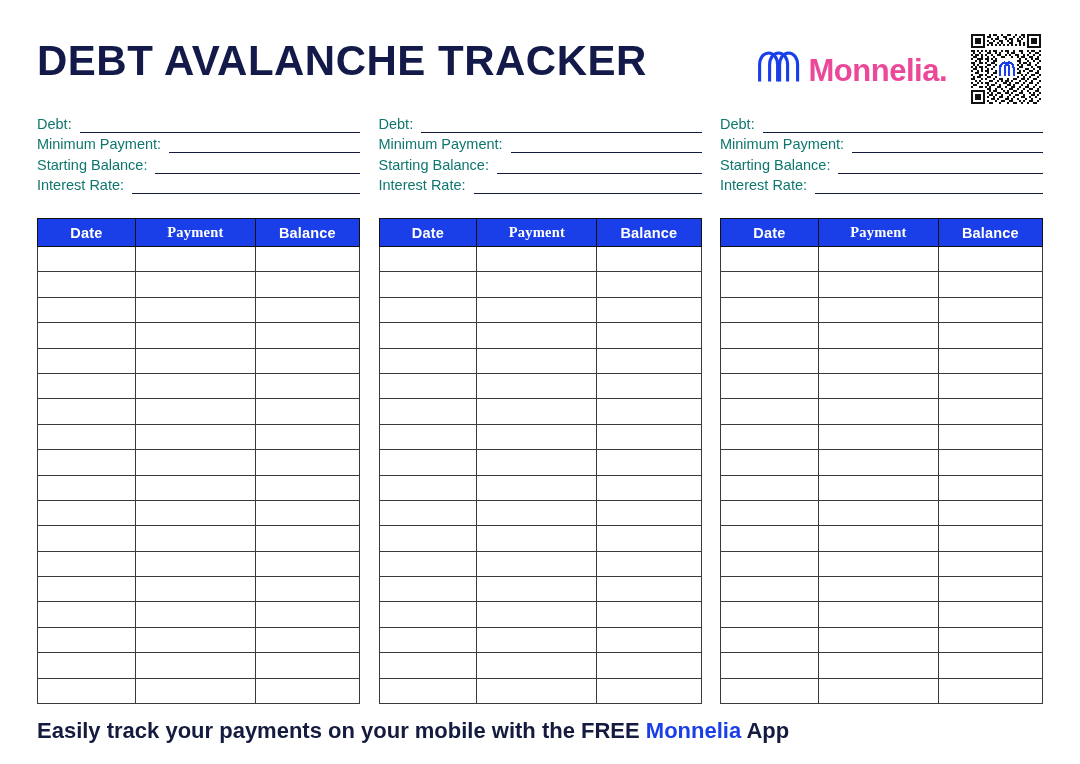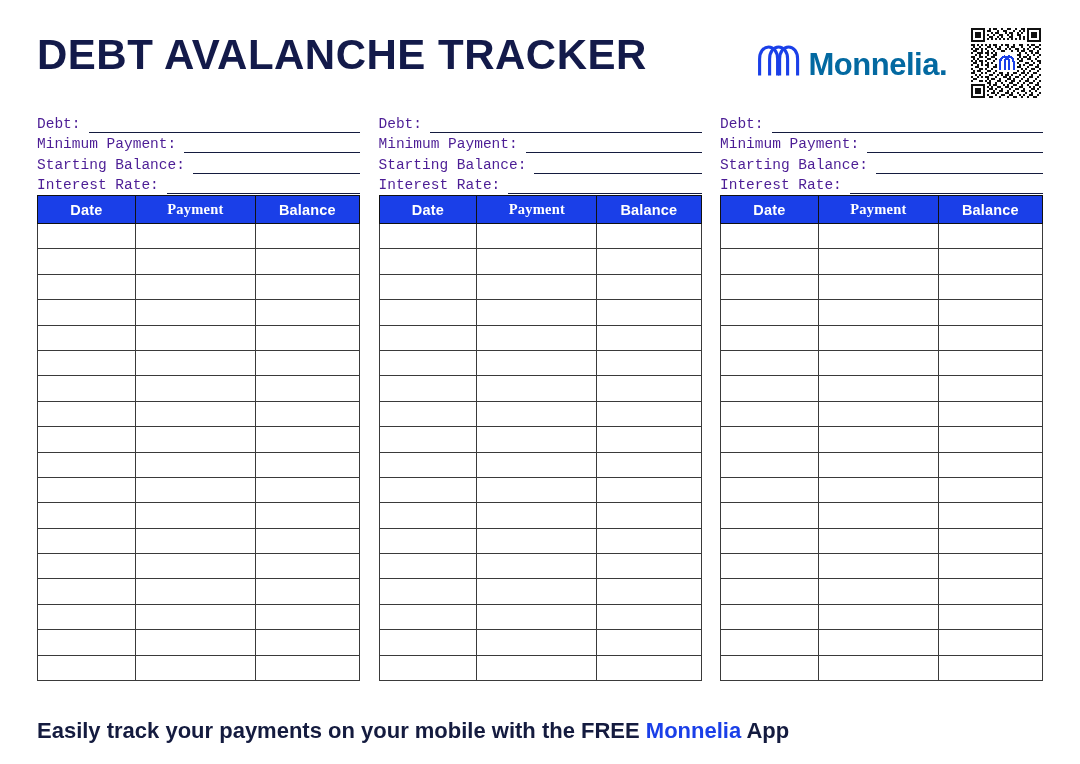--- a/index.html
+++ b/index.html
@@ -15,21 +15,21 @@
   .page {
     position: relative;
     width: 1080px;
     height: 764px;
     background: #ffffff;
   }
 
   
   .header {
     position: absolute;
-    left: 0; top: 0;
+    left: 0; top: 6px;
     width: 1080px;
     height: 108px;
   }
 
   .page-title {
     position: absolute;
     left: 37px;
     top: 31px;
     font-size: 42px;
     font-weight: bold;
@@ -51,21 +51,21 @@
     display: flex;
     align-items: center;
     gap: 1px;
   }
 
   .brand-mark { display: block; }
 
   .brand-word {
     font-size: 31px;
     font-weight: bold;
-    color: #0369a1;
+    color: #ec4899;
     letter-spacing: -0.5px;
     line-height: 1;
     position: relative;
     top: 1px;
   }
 
   .qr-code {
     width: 74px;
     height: 74px;
     display: block;
@@ -87,36 +87,35 @@
   .fields { width: 100%; }
 
   .field-row {
     display: flex;
     align-items: flex-end;
     height: 20.5px;
   }
 
   .field-label {
     font-size: 14.5px;
-    color: #4c1d95;
+    color: #0f766e;
     white-space: nowrap;
     line-height: 17px;
-    font-family: Liberation Mono, monospace;
   }
 
   .field-line {
     flex: 1;
     margin-left: 8px;
     border-bottom: 1.6px solid #141b3f;
     height: 13px;
   }
 
   
   .ledger {
-    margin-top: 1px;
+    margin-top: 24px;
     width: 323px;
     border-collapse: collapse;
     table-layout: fixed;
   }
 
   .ledger th {
     background: #1a3fe8;
     color: #ffffff;
     font-size: 14.5px;
     font-weight: bold;

